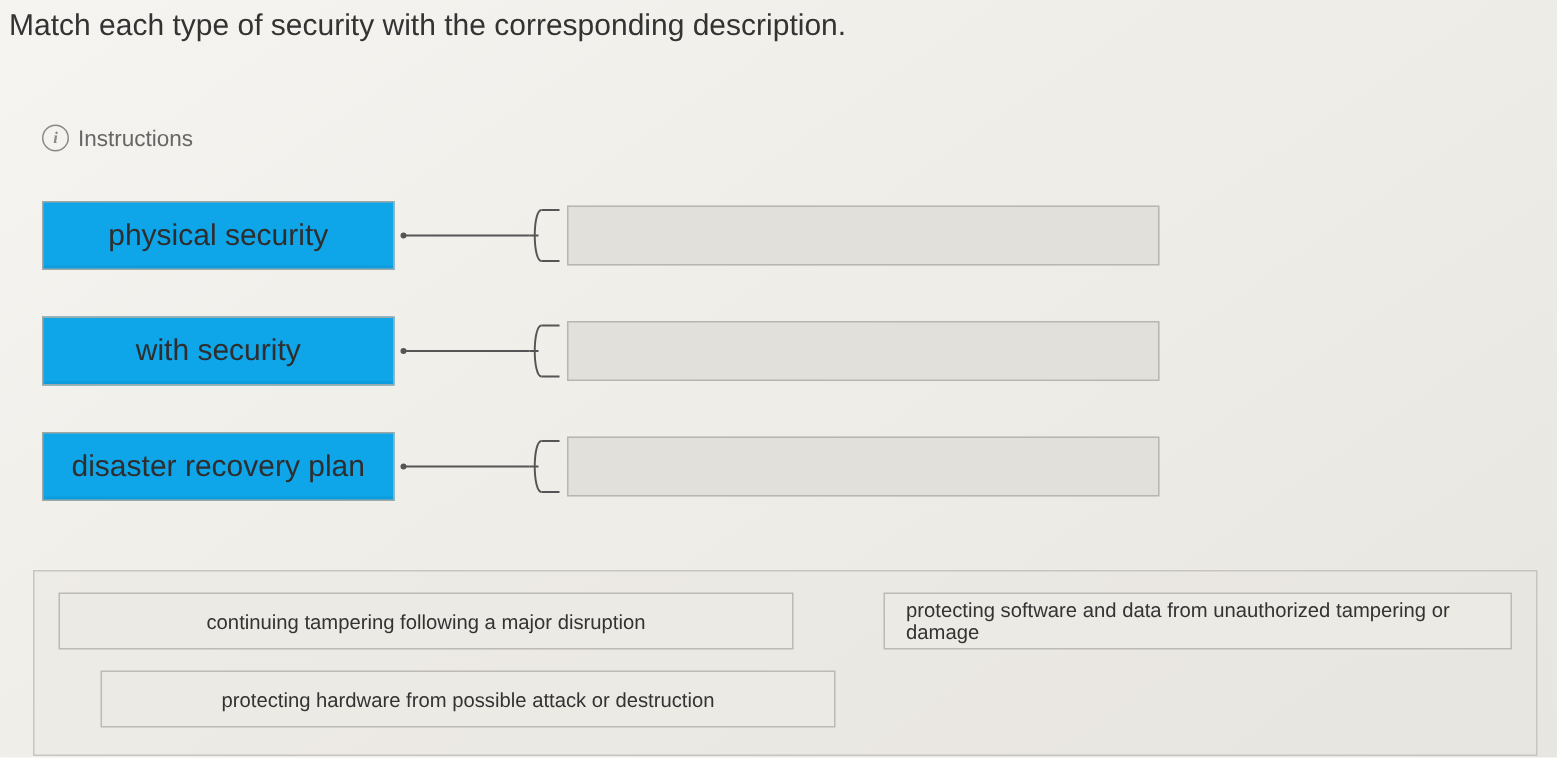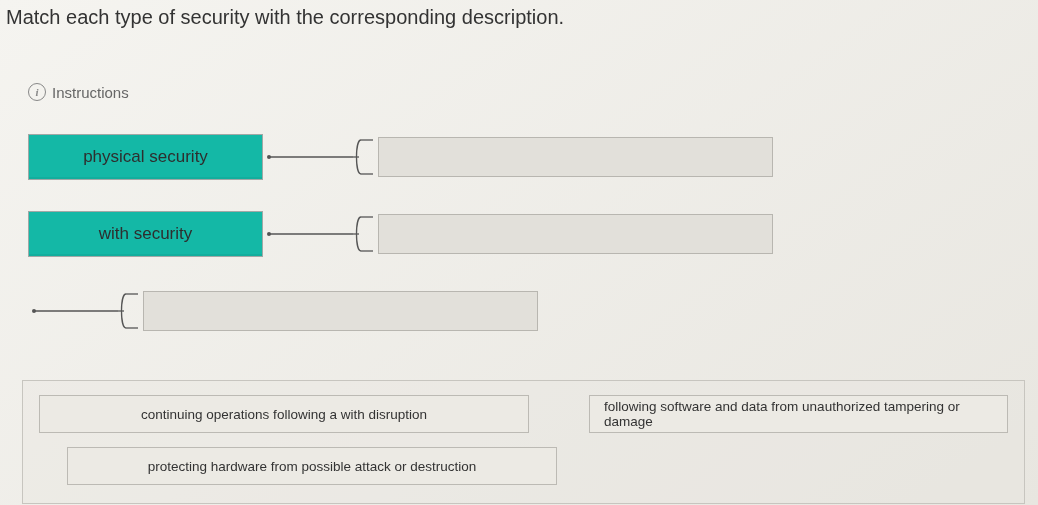--- a/index.html
+++ b/index.html
@@ -51,26 +51,26 @@
     }
     .match-row {
       display: flex;
       align-items: center;
       margin-bottom: 31px;
       height: 46px;
     }
     .term {
       width: 235px;
       height: 46px;
-      background: #14b8a6;
+      background: #0ea5e9;
       border: 1px solid #a0a8a6;
       display: flex;
       align-items: center;
       justify-content: center;
-      font-size: 17px;
+      font-size: 20px;
       color: #2e2e2e;
       box-shadow: inset 0 -2px 0 rgba(0,0,0,.05);
     }
     .connector {
       width: 115px;
       height: 46px;
       position: relative;
     }
     .connector svg { position: absolute; top: 0; left: 0; }
     .drop-target {
@@ -144,35 +144,36 @@
         <path d="M98 6 C92 6 92 40 98 40" stroke="#555" stroke-width="1.3" fill="none"></path>
         <line x1="98" y1="6" x2="110" y2="6" stroke="#555" stroke-width="1.3"></line>
         <line x1="98" y1="40" x2="110" y2="40" stroke="#555" stroke-width="1.3"></line>
         <line x1="90" y1="23" x2="96" y2="23" stroke="#555" stroke-width="1.3"></line>
       </svg>
     </div>
     <div class="drop-target"></div>
   </div>
 
   <div class="match-row">
+    <div class="term">disaster recovery plan</div>
     <div class="connector">
       <svg width="115" height="46" viewBox="0 0 115 46">
         <line x1="6" y1="23" x2="90" y2="23" stroke="#555" stroke-width="1.3"></line>
         <circle cx="6" cy="23" r="2" fill="#555"></circle>
         <path d="M98 6 C92 6 92 40 98 40" stroke="#555" stroke-width="1.3" fill="none"></path>
         <line x1="98" y1="6" x2="110" y2="6" stroke="#555" stroke-width="1.3"></line>
         <line x1="98" y1="40" x2="110" y2="40" stroke="#555" stroke-width="1.3"></line>
         <line x1="90" y1="23" x2="96" y2="23" stroke="#555" stroke-width="1.3"></line>
       </svg>
     </div>
     <div class="drop-target"></div>
   </div>
 </div>
 
 <div class="options">
   <div class="options-row">
-    <div class="opt short">continuing operations following a with disruption</div>
-    <div class="opt right">following software and data from unauthorized tampering or damage</div>
+    <div class="opt short">continuing tampering following a major disruption</div>
+    <div class="opt right">protecting software and data from unauthorized tampering or damage</div>
   </div>
   <div class="options-row" style="margin-bottom:0;padding-left:28px;">
     <div class="opt short">protecting hardware from possible attack or destruction</div>
   </div>
 </div>
 
 </body></html>

